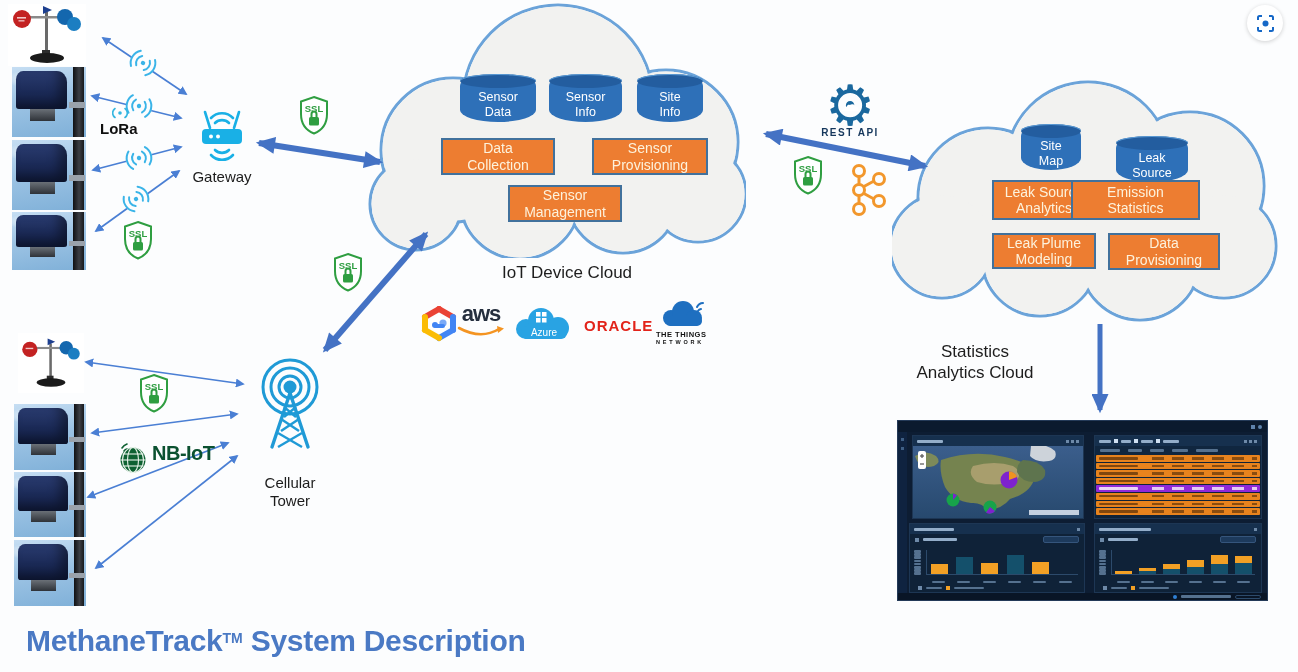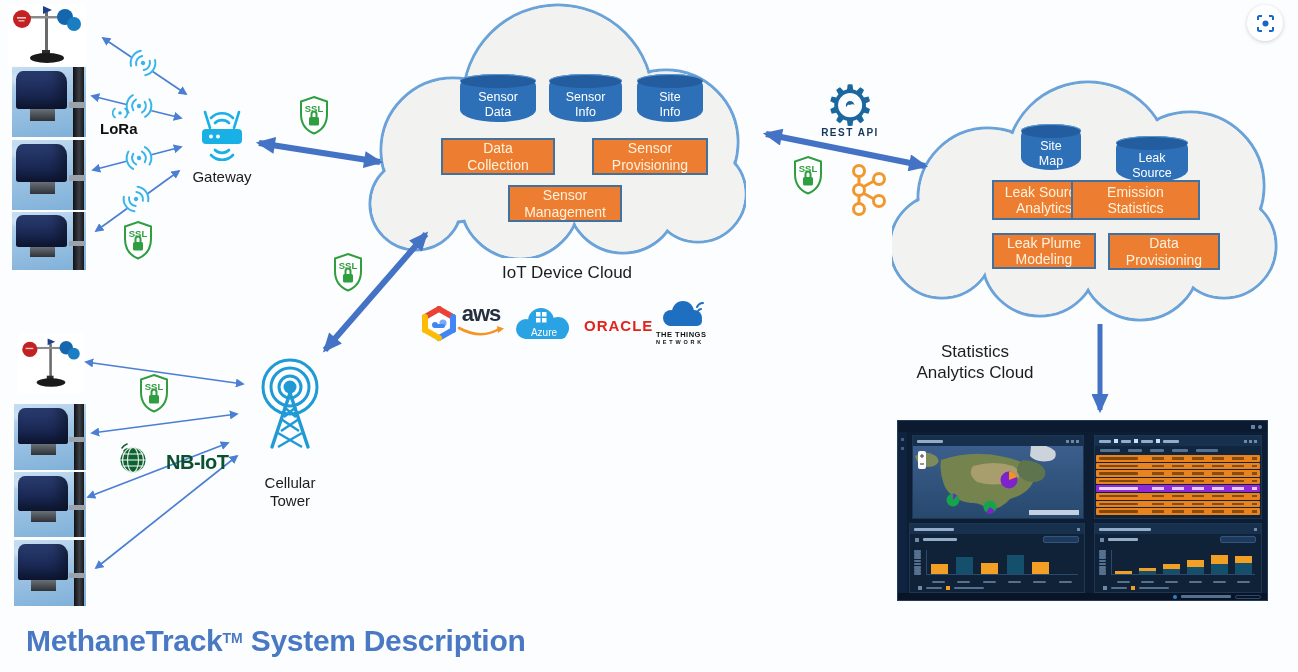--- a/index.html
+++ b/index.html
@@ -35,21 +35,21 @@
   .cyl span { position:relative; }
   .obox { position:absolute; background:#ED7D31; border:2px solid #41719C; color:#fdf2dc;
     text-align:center; font-size:14px; line-height:1.16; display:flex; flex-direction:column;
     justify-content:center; }
   .cloud-label { position:absolute; text-align:center; font-size:17px; color:#1d1d1d; line-height:1.25; }
 
   
   .icon-label { position:absolute; text-align:center; font-size:15px; color:#1c1c1c; line-height:1.2; }
   .restapi-label { text-align:center; font-size:10px; font-weight:800; color:#15375c; letter-spacing:1.5px; margin-top:-7px; }
   .lora-label { position:absolute; font-size:15px; font-weight:700; color:#101010; }
-  .nbiot { position:absolute; display:flex; align-items:flex-end; gap:18px; }
+  .nbiot { position:absolute; display:flex; align-items:flex-start; gap:4px; }
   .nbiot-text { font-size:20px; font-weight:800; color:#0b5130; letter-spacing:-0.5px; }
 
   .gear-wrap { position:relative; width:60px; height:56px; text-align:center; }
   .gear-glyph { font-size:56px; line-height:56px; color:#1a689e; }
   .gear-cloud { position:absolute; left:50%; top:50%; transform:translate(-50%,-58%); font-size:19px; color:#fff; }
 
   
   .aws-box { position:absolute; width:50px; text-align:center; }
   .aws-text { font-size:22px; font-weight:700; color:#252f3e; letter-spacing:-1px; line-height:0.9; }
   .oracle-text { position:absolute; font-size:15px; font-weight:800; color:#e2231a; letter-spacing:1px; }

